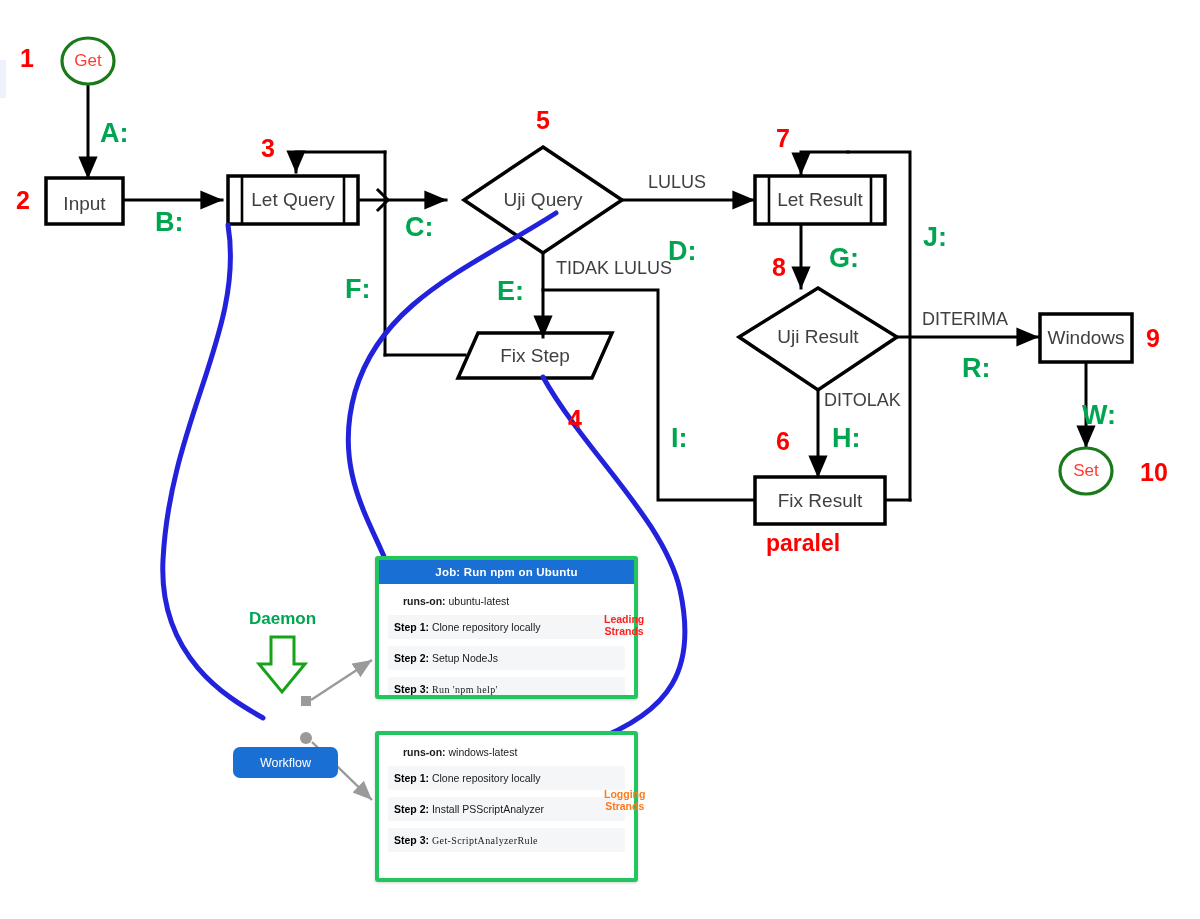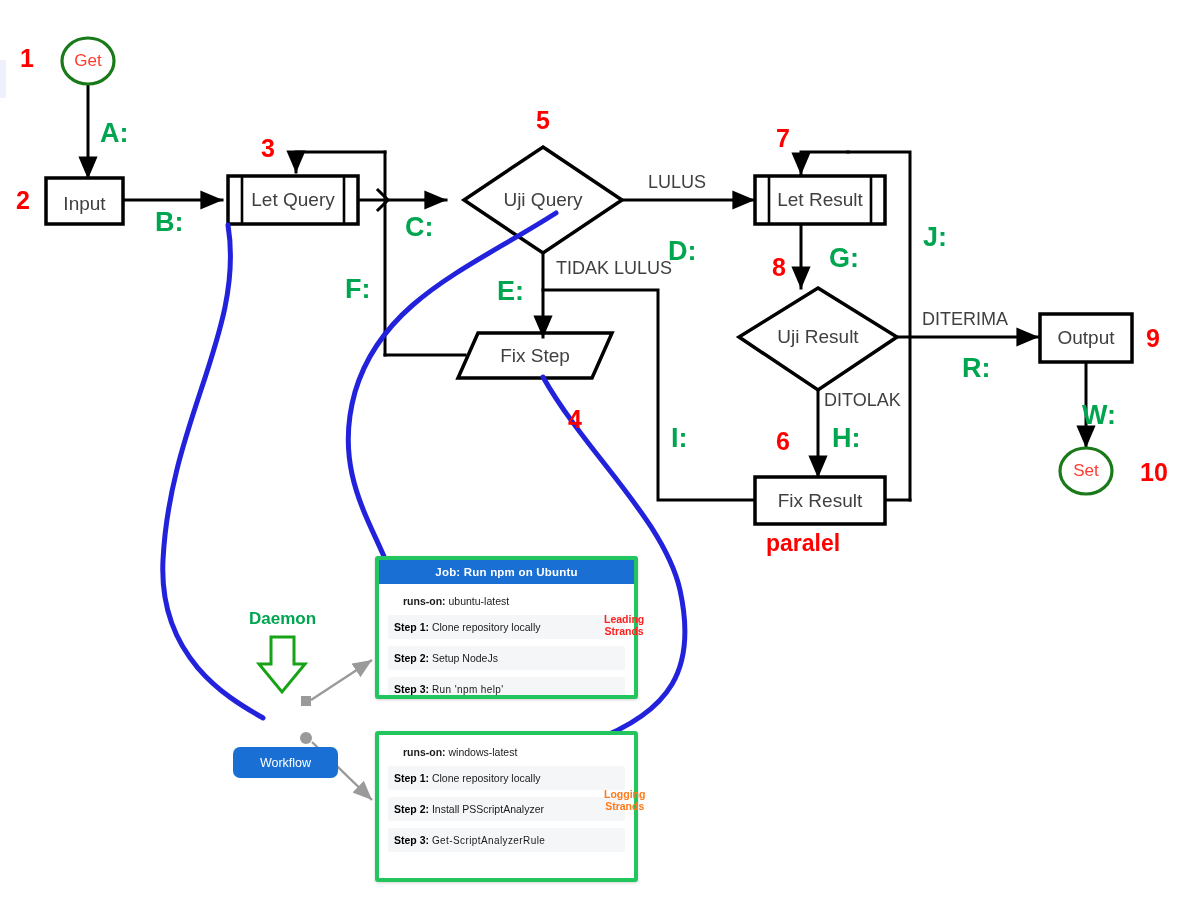--- a/index.html
+++ b/index.html
@@ -23,21 +23,21 @@
   .card{position:absolute;background:#ffffff;border:4px solid #22c55e;border-radius:3px;
         box-shadow:0 1px 3px rgba(0,0,0,.18);overflow:hidden;}
   .card-head{background:#1a6fd4;color:#ffffff;font-size:11.5px;font-weight:bold;
              text-align:center;padding:6px 4px 6px 4px;letter-spacing:.2px;}
   .card-body{padding:6px 9px 9px 9px;}
   .runs-on{font-size:10.5px;color:#1a1a1a;padding:5px 4px 8px 4px;}
   .runs-on b{font-weight:bold;margin-left:11px;}
   .step{font-size:10.5px;color:#1a1a1a;background:#f4f6f8;border-radius:2px;
         padding:6px 6px;margin-bottom:7px;}
   .step b{font-weight:bold;color:#000;}
-  .step .mono{font-family:Liberation Sans, sans-serif;font-size:10px;letter-spacing:.4px;text-align:right;}
+  .step .mono{font-family:Liberation Serif, serif;font-size:10px;letter-spacing:.4px;text-align:right;}
   .strand-lbl{position:absolute;font-size:10.5px;font-weight:bold;line-height:1.15;
               text-align:center;white-space:pre-line;}
   .wf-box{position:absolute;background:#1a6fd4;color:#fff;border-radius:7px;
           display:flex;align-items:center;justify-content:center;
           font-size:12.5px;font-family:"Liberation Sans",sans-serif;margin-top:40px;}
 </style>
 </head>
 <body>
 
 <div id="stage">
@@ -133,21 +133,21 @@
   </svg>
 
   <div class="node-label" style="left:62px;top:48px;width:52px;height:26px;color:#ff3b30;font-size:17px;">Get</div>
   <div class="node-label" style="left:46px;top:178px;width:77px;height:51px;">Input</div>
   <div class="node-label" style="left:242px;top:176px;width:102px;height:48px;">Let Query</div>
   <div class="node-label" style="left:483px;top:176px;width:120px;height:48px;">Uji Query</div>
   <div class="node-label" style="left:470px;top:333px;width:130px;height:45px;">Fix Step</div>
   <div class="node-label" style="left:769px;top:176px;width:102px;height:48px;">Let Result</div>
   <div class="node-label" style="left:758px;top:313px;width:120px;height:48px;">Uji Result</div>
   <div class="node-label" style="left:755px;top:477px;width:130px;height:47px;">Fix Result</div>
-  <div class="node-label" style="left:1040px;top:314px;width:92px;height:48px;">Output</div>
+  <div class="node-label" style="left:1040px;top:314px;width:92px;height:48px;">Windows</div>
   <div class="node-label" style="left:1060px;top:458px;width:52px;height:26px;color:#ff3b30;font-size:17px;">Set</div>
 
   <div class="txt red-num" style="left:20px;top:44px;">1</div>
   <div class="txt red-num" style="left:16px;top:186px;">2</div>
   <div class="txt red-num" style="left:261px;top:134px;">3</div>
   <div class="txt red-num" style="left:568px;top:405px;">4</div>
   <div class="txt red-num" style="left:536px;top:106px;">5</div>
   <div class="txt red-num" style="left:776px;top:427px;">6</div>
   <div class="txt red-num" style="left:776px;top:124px;">7</div>
   <div class="txt red-num" style="left:772px;top:253px;">8</div>

